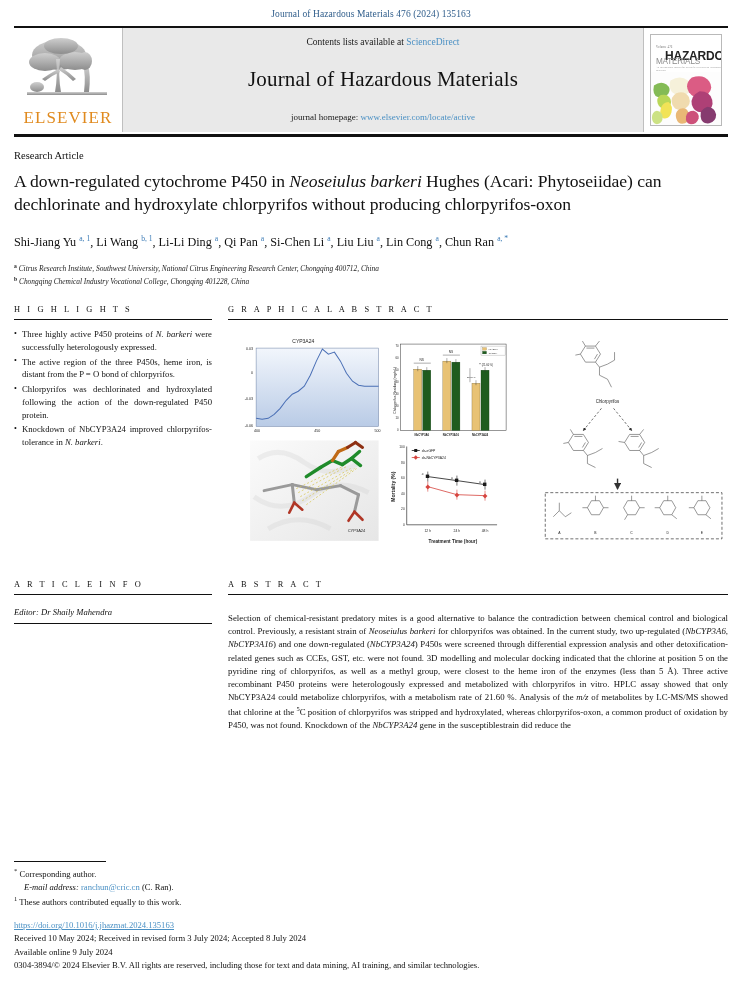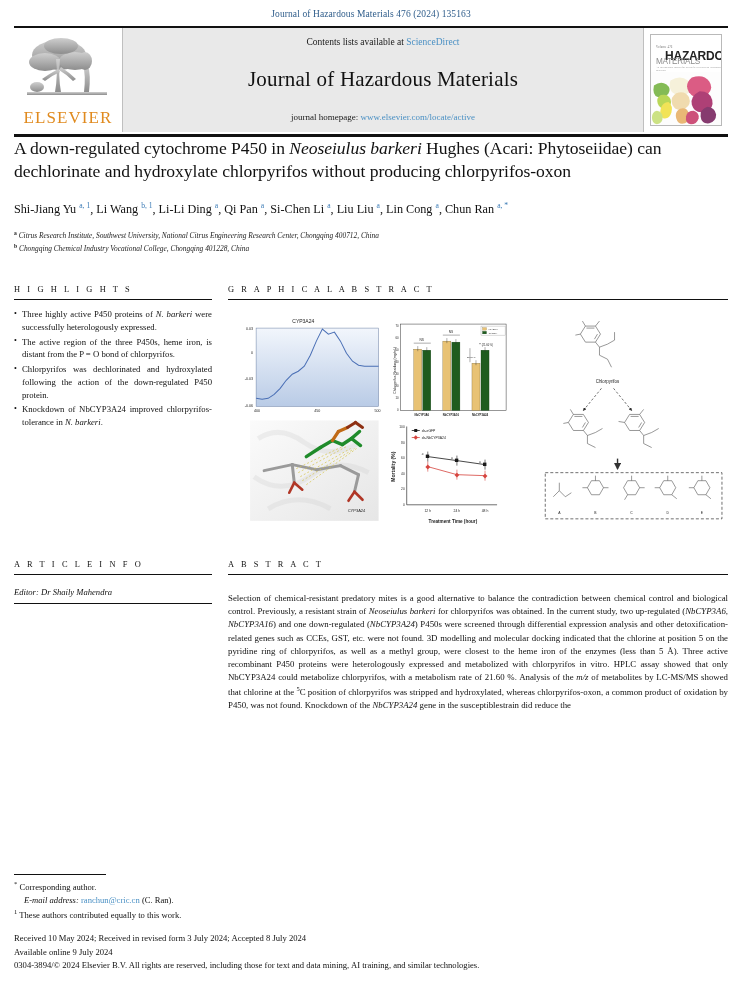--- a/index.html
+++ b/index.html
@@ -80,21 +80,21 @@
     font-size:17.6px; font-weight:400; line-height:1.33; margin:0 0 16px;
     color:#111; letter-spacing:-.05px; max-width:700px;
   }
   h1.title i { font-style:italic; }
   .authors { font-size:12.2px; line-height:1.5; margin:0 0 11px; color:#111; }
   .authors sup { font-size:7.6px; color:#3a7ab5; vertical-align:super; }
   .affil { font-size:7.4px; font-style:italic; line-height:1.55; color:#222; }
   .affil sup { font-size:5.6px; vertical-align:super; font-style:normal; font-weight:700;}
 
   
-  .band { display:flex; margin-top:30px; }
+  .band { display:flex; margin-top:17px; }
   .col-left { width:214px; flex:0 0 214px; padding-right:16px; }
   .col-right { flex:1 1 auto; }
 
   .sechead {
     font-size:8.4px; letter-spacing:2.6px; color:#111; font-weight:400;
     margin-bottom:5px;
   }
   .sechead-rule { border-top:1.1px solid #111; margin-bottom:8px; }
 
   ul.highlights { margin:0; padding:0; list-style:none; }
@@ -205,20 +205,21 @@
             <path d="M58 36 q8 1 9 8 q0 7 -7 9 q-8 1 -9 -7 q-1 -7 7 -10z" fill="#7c2b63"></path>
             <path d="M44 40 q6 2 5 8 q-2 6 -8 6 q-6 -1 -5 -8 q1 -6 8 -6z" fill="#c9436f"></path>
             <path d="M6 40 q6 1 6 7 q0 6 -6 7 q-5 -1 -5 -7 q0 -6 5 -7z" fill="#c8e07a"></path>
           </g>
         </svg>
       </div>
     </div>
   </div>
   <div class="masthead-rule-bot"></div>
 
+  <div class="artkind">Research Article</div>
 
   <h1 class="title"><span>A down-regulated cytochrome P450 in </span><i>Neoseiulus barkeri</i><span> Hughes (Acari: Phytoseiidae) can dechlorinate and hydroxylate chlorpyrifos without producing chlorpyrifos-oxon</span></h1>
 
   <div class="authors"><span>Shi-Jiang Yu <sup>a, 1</sup></span>, <span>Li Wang <sup>b, 1</sup></span>, <span>Li-Li Ding <sup>a</sup></span>, <span>Qi Pan <sup>a</sup></span>, <span>Si-Chen Li <sup>a</sup></span>, <span>Liu Liu <sup>a</sup></span>, <span>Lin Cong <sup>a</sup></span>, <span>Chun Ran <sup>a, *</sup></span></div>
 
   <div class="affil">
       <div><sup>a</sup> Citrus Research Institute, Southwest University, National Citrus Engineering Research Center, Chongqing 400712, China</div>
       <div><sup>b</sup> Chongqing Chemical Industry Vocational College, Chongqing 401228, China</div>
     </div>
 
@@ -545,19 +546,20 @@
     <div class="fn" style="padding-left:10px">
       <span class="em">E-mail address:</span>
       <a href="#" class="lnk">ranchun@cric.cn</a>
       <span>(C. Ran).</span>
     </div>
     <div class="fn">
       <sup>1</sup>
       <span>These authors contributed equally to this work.</span>
     </div>
     <div class="pub">
+      <div><a href="#" class="doi">https://doi.org/10.1016/j.jhazmat.2024.135163</a></div>
       <div>Received 10 May 2024; Received in revised form 3 July 2024; Accepted 8 July 2024</div>
       <div>Available online 9 July 2024</div>
       <div>0304-3894/© 2024 Elsevier B.V. All rights are reserved, including those for text and data mining, AI training, and similar technologies.</div>
     </div>
   </div>
 
 </div>
 
 </body></html>

